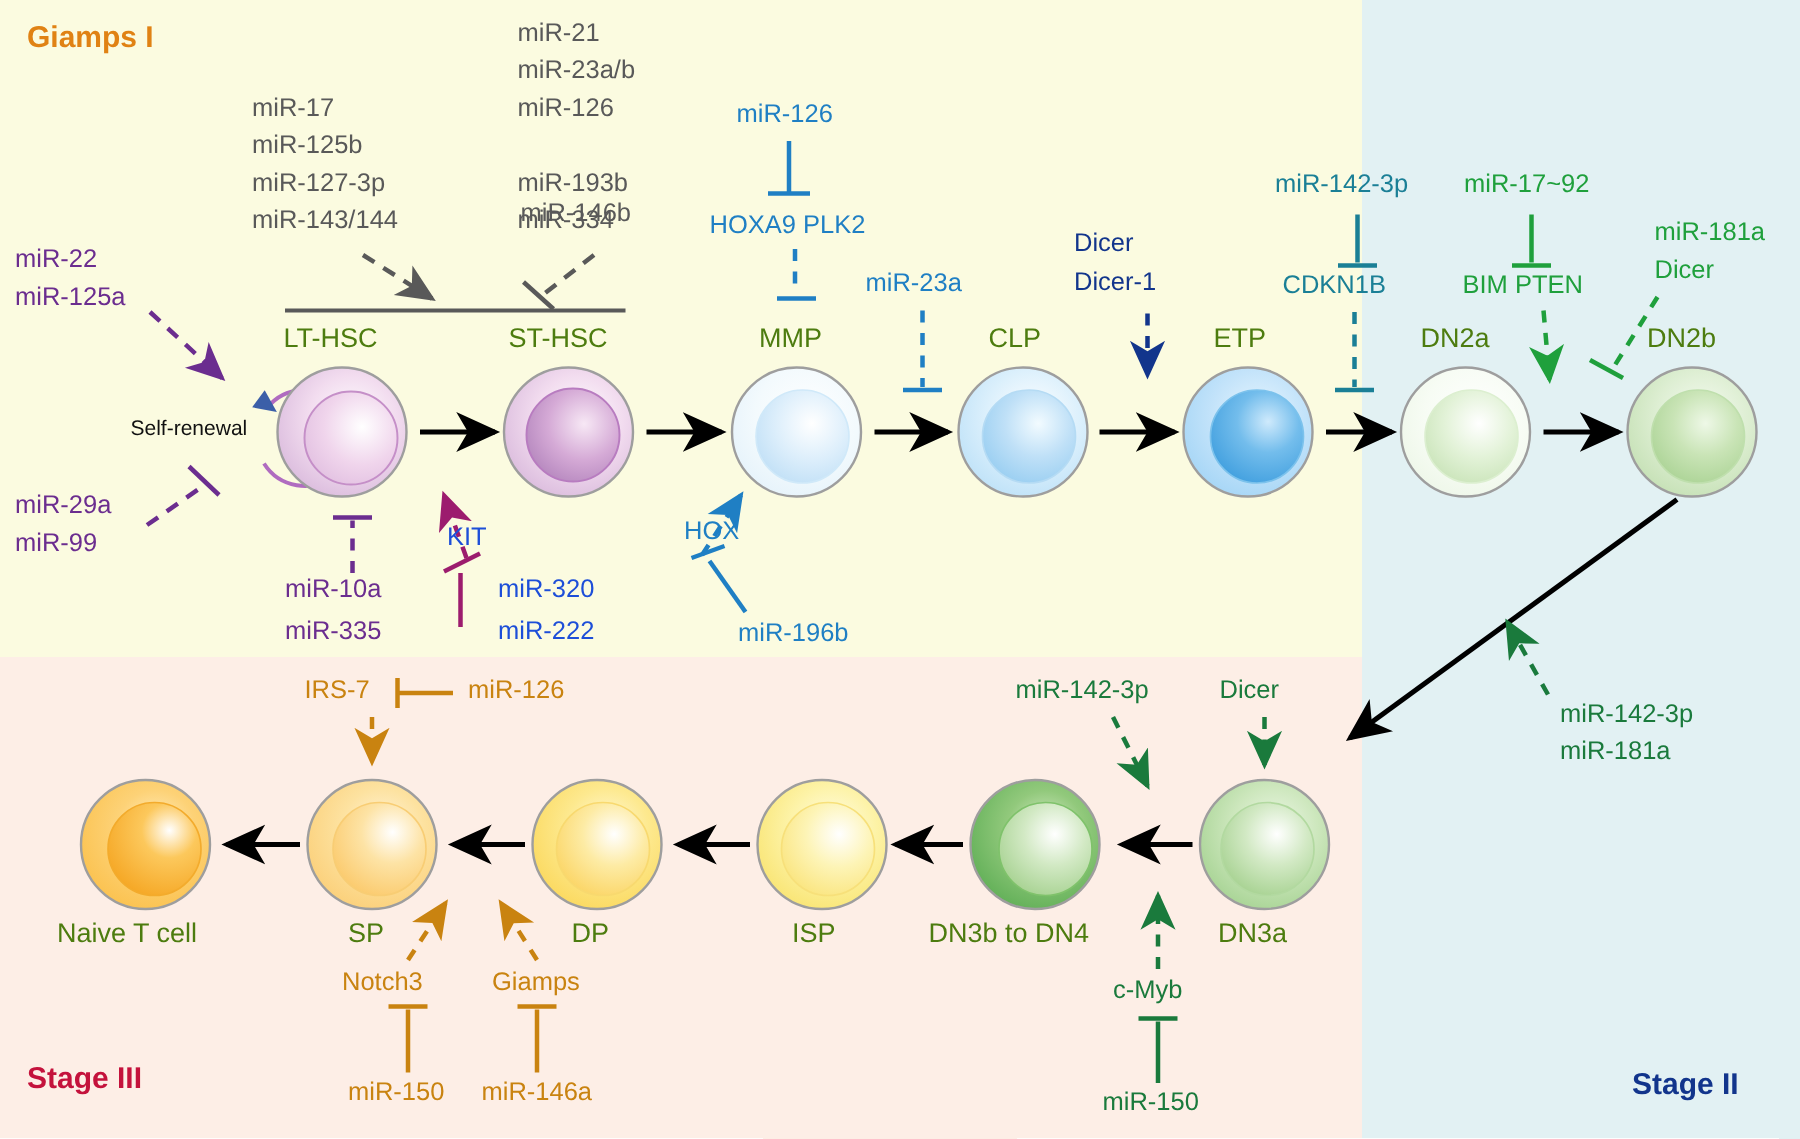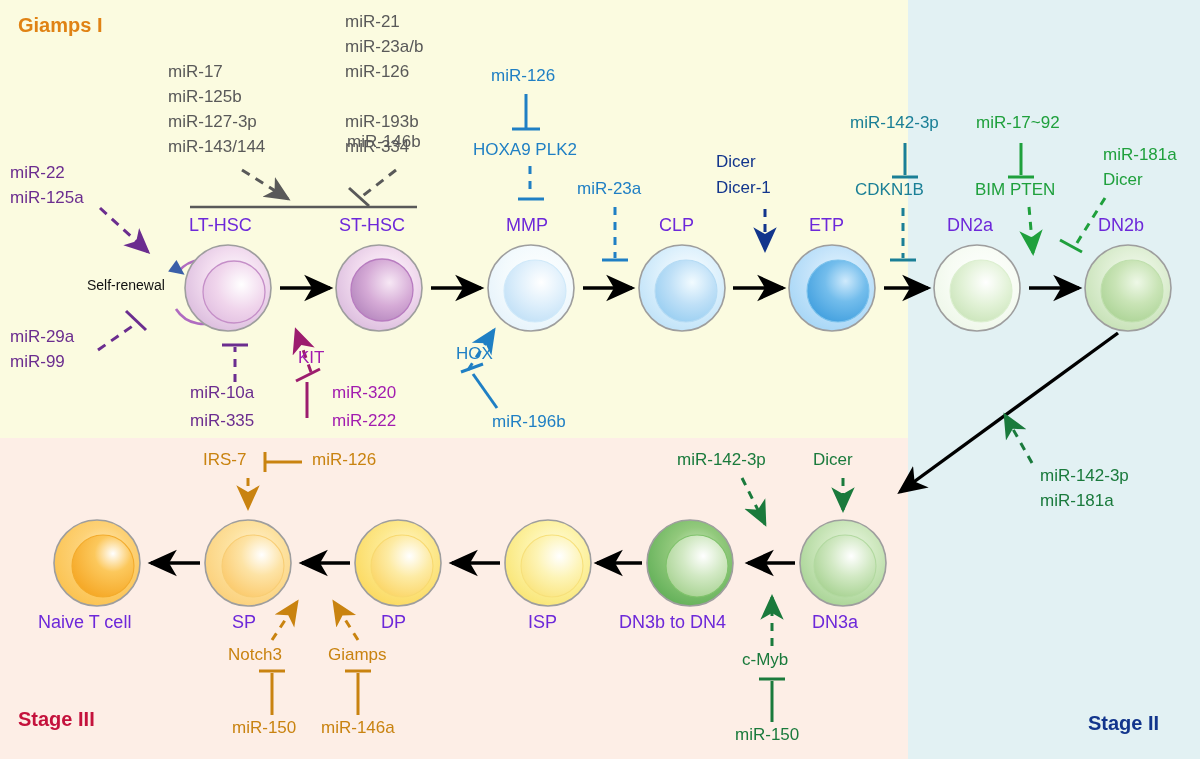--- a/index.html
+++ b/index.html
@@ -9,24 +9,24 @@
     background:#fff;
   }
   .bg{position:absolute;}
   #bg-stage1{left:0;top:0;width:908px;height:438px;background:#fbfbe0;}
   #bg-stage2{left:908px;top:0;width:292px;height:759px;background:#e2f1f3;}
   #bg-stage3{left:0;top:438px;width:908px;height:321px;background:#fdeee6;}
 
   .t{position:absolute;white-space:nowrap;line-height:1.18;}
   .title{font-size:26px;font-weight:bold;color:#000;}
   .stagelbl{font-size:20px;font-weight:bold;}
-  .cellname{font-size:18px;color:#6d28d9;}
+  .cellname{font-size:18px;color:#4d7c0f;}
   .gray{color:#595959;font-size:17px;}
   .purple{color:#6b2d8f;font-size:17px;}
-  .magenta{color:#a21caf;font-size:17px;}
+  .magenta{color:#1d4ed8;font-size:17px;}
   .blue{color:#1f7fc4;font-size:17px;}
   .navy{color:#12358c;font-size:17px;}
   .teal{color:#1a7f96;font-size:17px;}
   .green{color:#1fa03c;font-size:17px;}
   .dgreen{color:#1a7a3c;font-size:17px;}
   .orange{color:#c98310;font-size:17px;}
   .selfrenew{font-size:14px;color:#111;}
 
   svg.layer{position:absolute;left:0;top:0;width:1200px;height:759px;overflow:visible;pointer-events:none;}
 </style>

